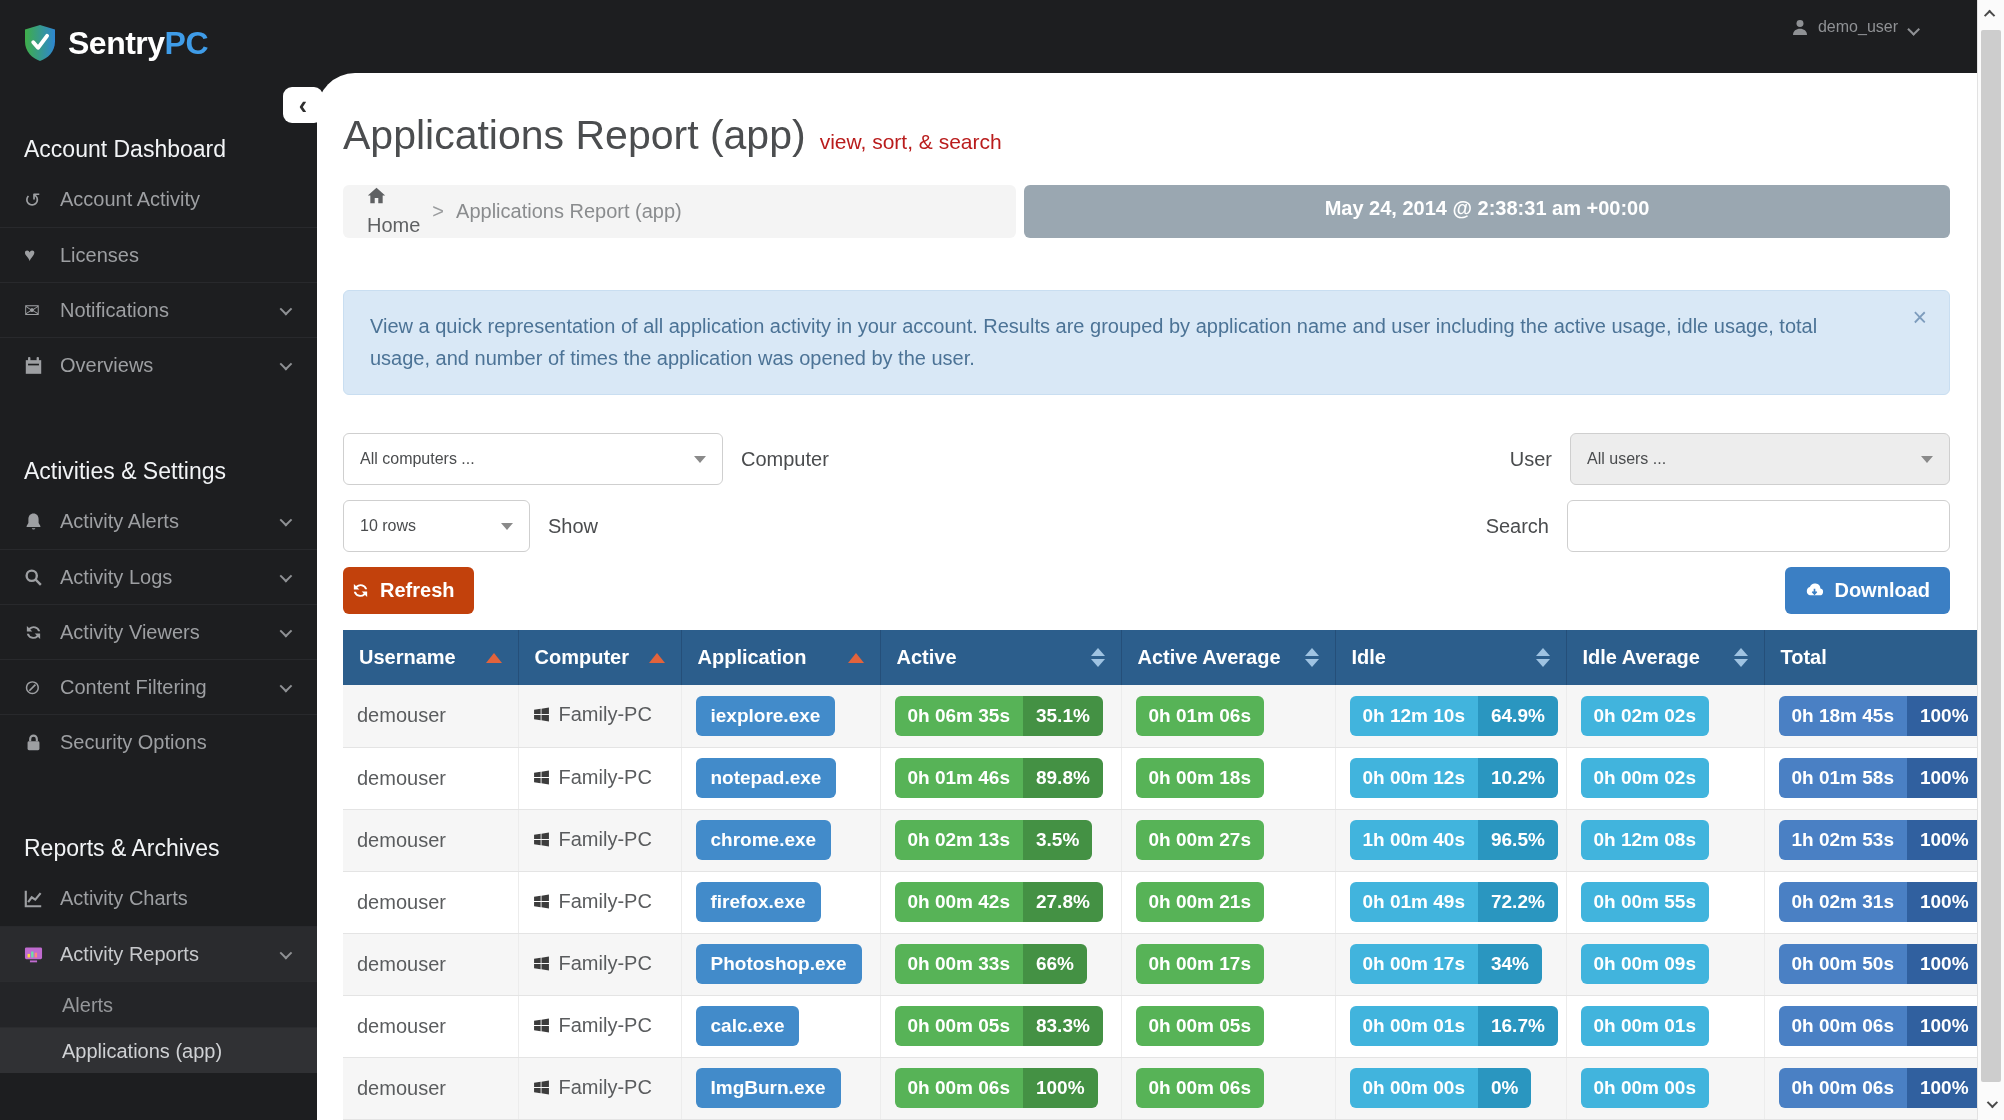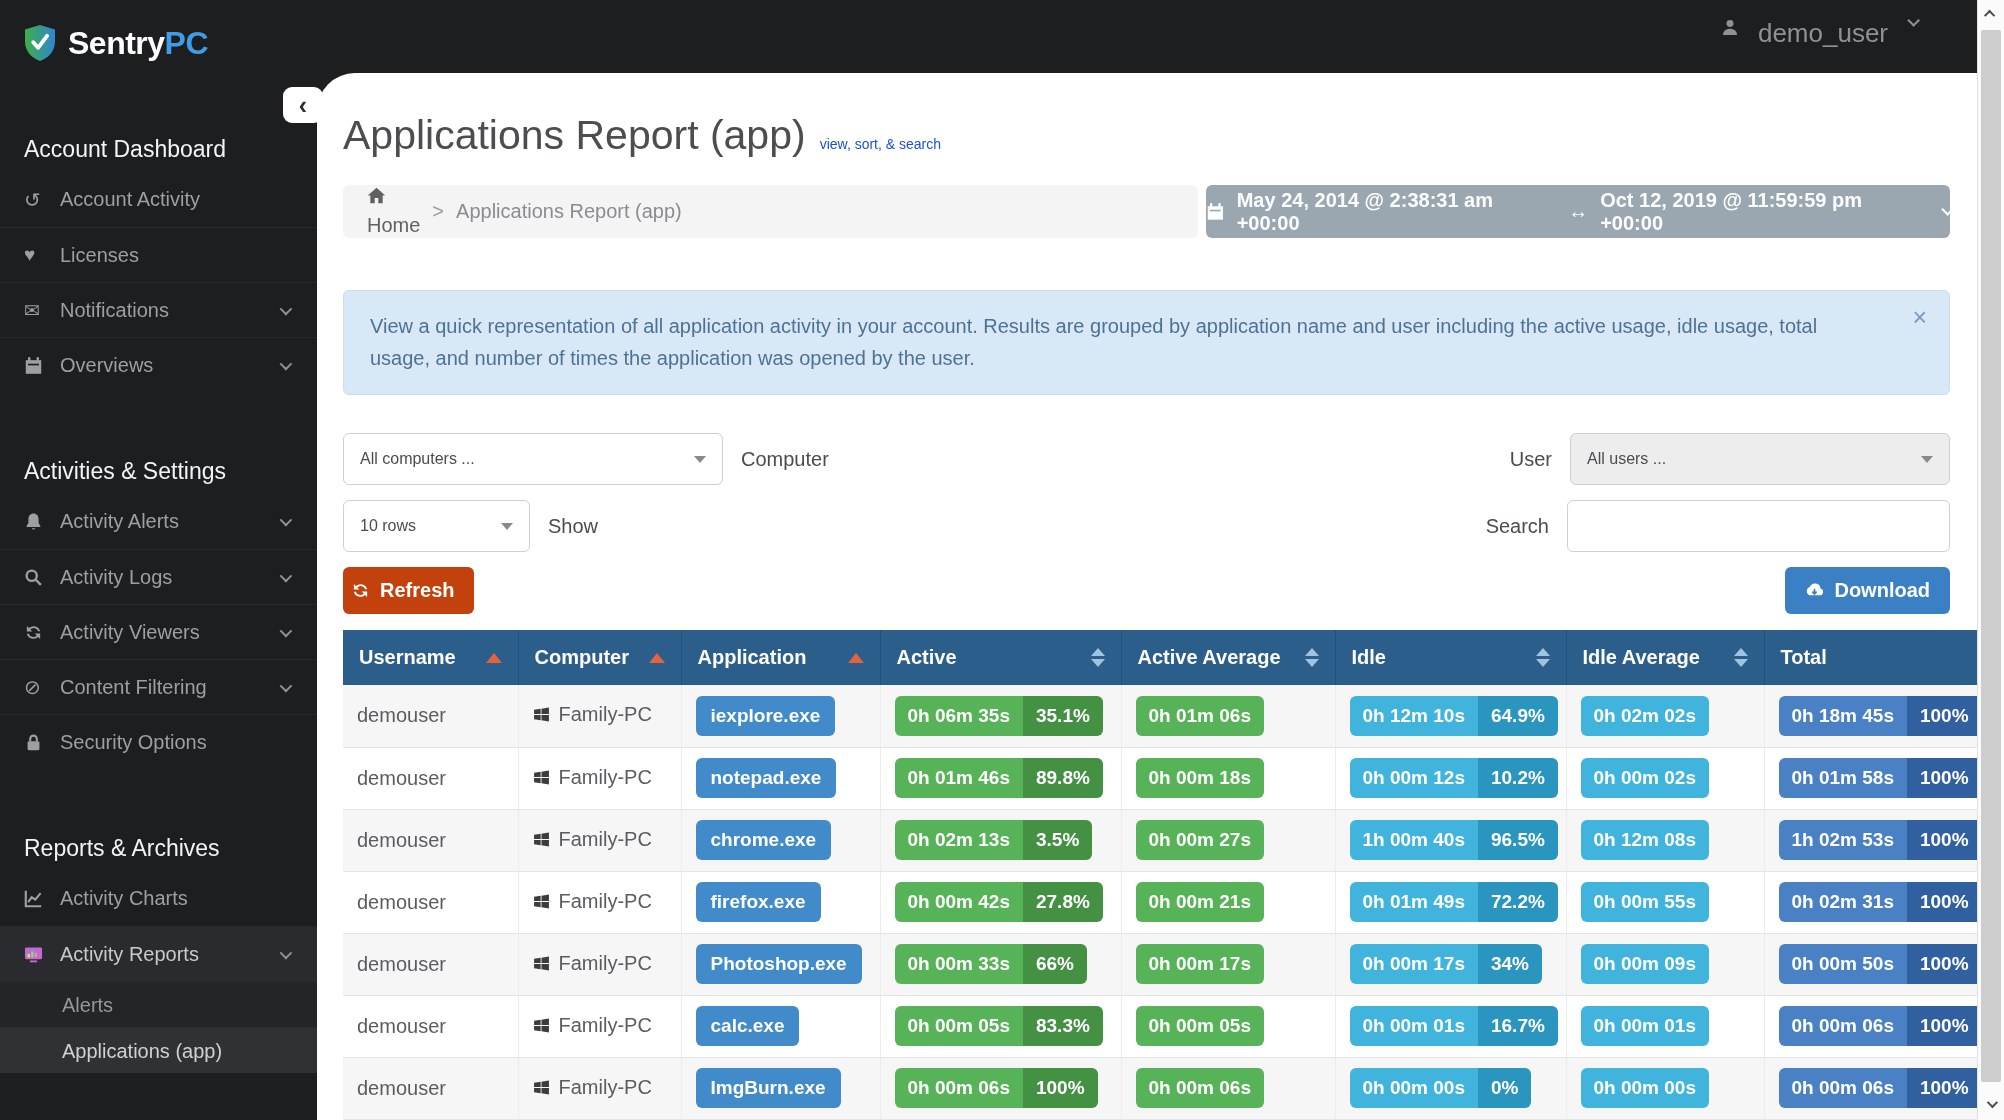--- a/index.html
+++ b/index.html
@@ -19,47 +19,47 @@
   .nav-item { position:relative; height:55px; display:flex; align-items:center; padding-left:24px; color:#9d9fa2; font-size:20px; cursor:pointer; }
   .nav-item + .nav-item { border-top:1px solid #28292c; }
   .nav-item.active { background:#2a2b2e; color:#c7c9cc; }
   .nav-icon { width:36px; display:inline-flex; align-items:center; font-size:19px; color:#9d9fa2; }
   .nav-icon svg { width:19px; height:19px; fill:currentColor; }
   .chev { position:absolute; right:28px; width:9px; height:9px; border-right:2px solid #8f9194; border-bottom:2px solid #8f9194; transform:rotate(45deg) translateY(-2px); }
   .nav-subitem { height:46px; line-height:46px; background:#242528; color:#95979a; font-size:20px; padding-left:62px; border-top:1px solid #2b2c2f; cursor:pointer; }
   .nav-subitem.active { background:#303134; color:#cfd1d4; }
 
   
-  .topbar-user { position:absolute; top:18px; right:88px; display:flex; align-items:flex-start; gap:19px; color:#8f9194; font-size:26px; z-index:3; cursor:pointer; }
+  .topbar-user { position:absolute; top:18px; right:88px; display:flex; align-items:flex-end; gap:9px; color:#8f9194; font-size:16px; z-index:3; cursor:pointer; }
   .topbar-user svg { width:18px; height:18px; fill:currentColor; }
   .chev-sm { width:9px; height:9px; border-right:2px solid #8f9194; border-bottom:2px solid #8f9194; transform:rotate(45deg) translateY(-3px); }
 
   
   .scrollbar { position:absolute; top:0; right:0; width:27px; height:100%; background:#fbfbfb; border-left:1px solid #e2e2e2; z-index:6; }
   .sb-btn { position:absolute; left:0; width:100%; height:24px; display:flex; align-items:center; justify-content:center; cursor:pointer; }
   .sb-up { top:2px; } .sb-down { bottom:4px; }
   .chev-up { width:8px; height:8px; border-left:2px solid #4a4a4a; border-top:2px solid #4a4a4a; transform:rotate(45deg) translateY(2px); }
   .chev-dn { width:8px; height:8px; border-right:2px solid #4a4a4a; border-bottom:2px solid #4a4a4a; transform:rotate(45deg) translateY(-2px); }
   .sb-thumb { position:absolute; left:3px; right:3px; top:30px; height:1052px; background:#cdcdcd; border-radius:2px; cursor:pointer; }
 
   
   .panel { position:absolute; left:317px; top:73px; right:27px; bottom:0; background:#ffffff; border-top-left-radius:38px; z-index:2; }
   .collapse-btn { position:absolute; left:-34px; top:14px; width:40px; height:36px; background:#fff; border:none; border-radius:9px; font-size:25px; font-weight:700; color:#2f2f2f; display:flex; align-items:center; justify-content:center; cursor:pointer; z-index:4; }
   .content { padding:38px 27px 0 26px; }
 
   .page-head { display:flex; align-items:baseline; gap:14px; margin-bottom:26px; }
   .page-title { font-size:41px; color:#4b4d4f; font-weight:400; line-height:48px; }
-  .page-sub { font-size:14px; color:#1d4ed8; }
+  .page-sub { font-size:21px; color:#b91c1c; }
 
   .crumb-row { display:flex; gap:8px; margin-bottom:52px; height:53px; }
   .breadcrumb { flex:1; background:#f4f4f4; border-radius:6px; display:flex; align-items:center; padding:0 24px; font-size:20px; color:#8a8c8e; gap:12px; }
   .breadcrumb .home { color:#5f6163; display:flex; align-items:flex-start; gap:9px; cursor:pointer;flex-direction:column; }
   .breadcrumb .home svg { width:19px; height:19px; fill:#5f6163; }
   .crumb-sep { color:#9a9c9e; }
-  .daterange { width:744px; background:#9aa7b1; border-radius:6px; color:#fff; display:flex; align-items:center; gap:12px; font-size:20px; font-weight:700; cursor:pointer; }
+  .daterange { width:926px; background:#9aa7b1; border-radius:6px; color:#fff; display:flex; align-items:center; gap:12px; font-size:20px; font-weight:700; cursor:pointer;flex-direction:column; }
   .daterange svg { width:19px; height:19px; fill:#fff; }
   .chev-w { width:9px; height:9px; border-right:2px solid #fff; border-bottom:2px solid #fff; transform:rotate(45deg) translateY(-3px); margin-left:4px; }
 
   .alert { position:relative; background:#d9e8f6; border:1px solid #c9def1; border-radius:6px; color:#4c7396; font-size:20px; line-height:1.58; padding:20px 70px 20px 26px; margin-bottom:38px; }
   .alert-close { position:absolute; top:12px; right:22px; font-size:25px; color:#7d9cbd; cursor:pointer; background:none; border:none; font-family:inherit; }
 
   .filter-row { display:flex; align-items:center; justify-content:space-between; margin-bottom:15px; }
   .fgroup { display:flex; align-items:center; gap:18px; }
   .select { position:relative; height:52px; border:1px solid #cfcfcf; border-radius:6px; background:#fff; display:flex; align-items:center; padding:0 40px 0 16px; font-size:16px; color:#4a4c4e; cursor:pointer; }
   .select .caret { position:absolute; right:16px; width:0; height:0; border-left:6px solid transparent; border-right:6px solid transparent; border-top:7px solid #8a8a8a; }

